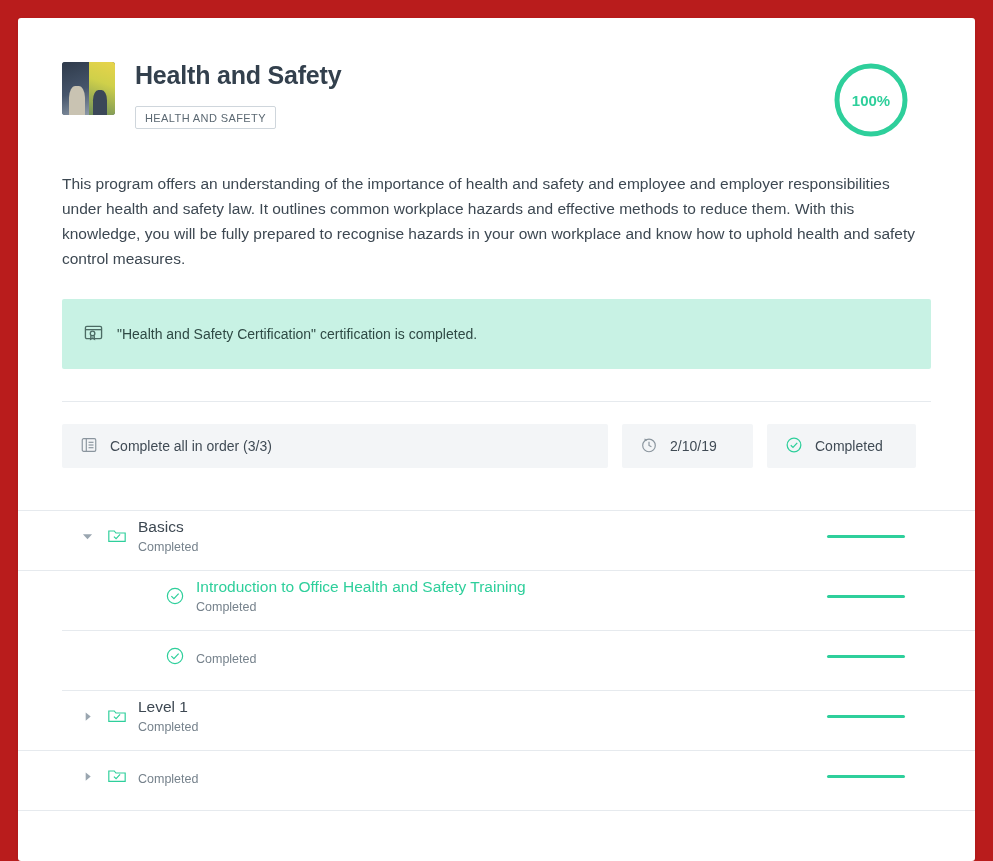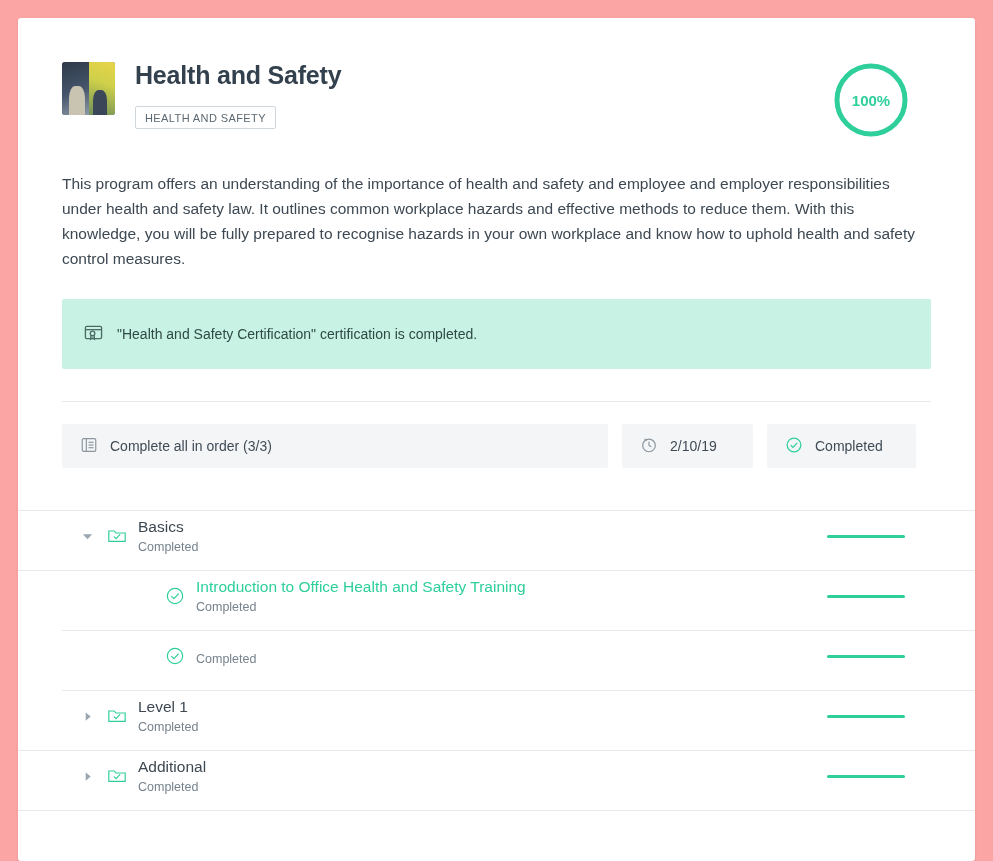--- a/index.html
+++ b/index.html
@@ -12,21 +12,21 @@
   }
   body {
     width: 993px;
     height: 861px;
     overflow: hidden;
   }
   .page {
     position: relative;
     width: 993px;
     height: 861px;
-    background: #fca5a5;
+    background: #b91c1c;
     padding: 18px 18px 0 18px;
   }
   .card {
     background: #ffffff;
     border-radius: 3px;
     box-shadow: 0 1px 3px rgba(0,0,0,0.10);
     width: 957px;
     min-height: 843px;
     overflow: hidden;
   }
@@ -366,21 +366,20 @@
               <polygon points="4,1.5 9.5,6 4,10.5" fill="#9aa6b0"></polygon>
             </svg>
         </span>
         <span class="row-icon">
           <svg width="20" height="20" viewBox="0 0 22 22" fill="none" stroke="#2ecf9b" stroke-width="1.3">
             <path d="M2 5.5 h6 l1.8 2.2 H20 v9.3 H2 z"></path>
             <path d="M7.6 11.6 L10 14 L14.4 9.3"></path>
           </svg>
         </span>
         <span class="row-text">
-          <div class="row-title">Additional</div>
           <div class="row-sub">Completed</div>
         </span>
         <span class="row-bar"></span>
       </div>
 
     </div>
   </div>
 </div>
 
 </body></html>

